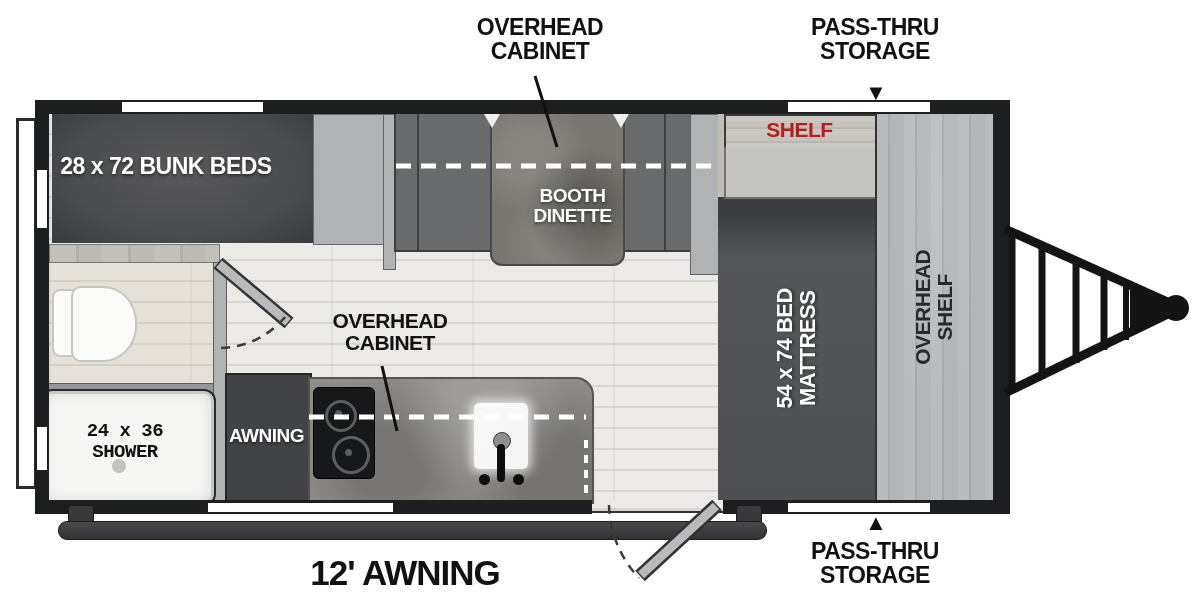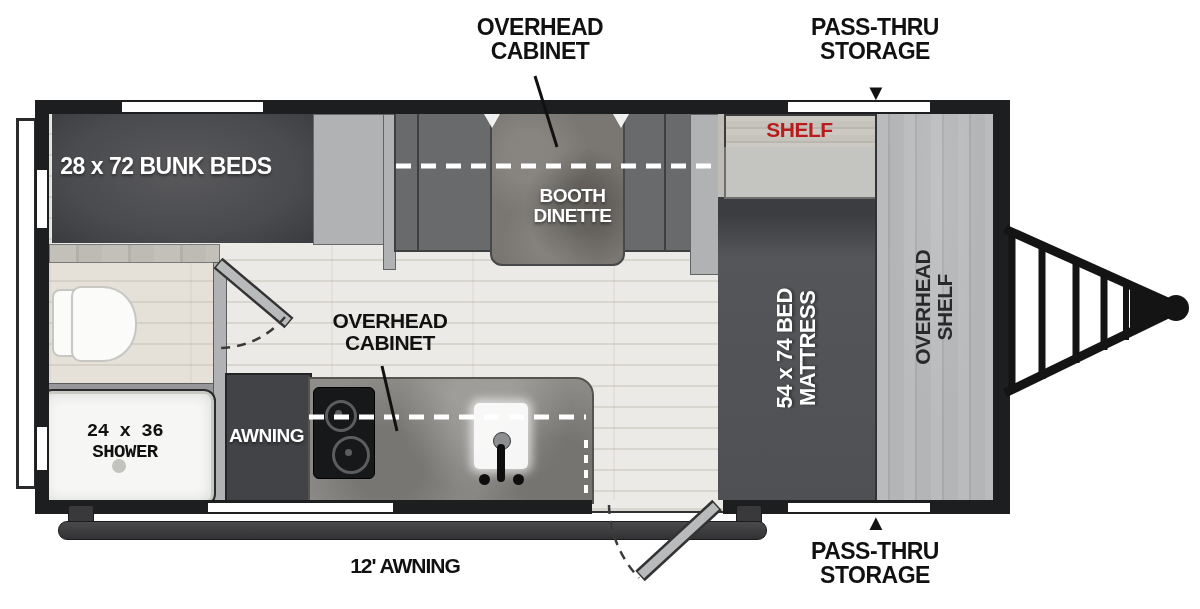--- a/index.html
+++ b/index.html
@@ -110,21 +110,21 @@
   
   .lbl{color:#111;font-weight:700;text-align:center;letter-spacing:-.5px;line-height:1.04;}
   .lbl-white{color:#fff;font-weight:700;text-align:center;letter-spacing:-.5px;line-height:1.06;
     text-shadow:0 2px 3px rgba(0,0,0,.45);}
   .callout{font-size:23px;}
   .bunk-lbl{left:52px;top:154px;width:228px;font-size:23px;}
   .dinette-lbl{left:490px;top:186px;width:131px;font-size:19px;margin-left:17px;}
   .shelf-lbl{left:724px;top:118px;width:151px;font-size:21px;color:#b91c1c;font-weight:700;text-align:center;letter-spacing:-.5px;}
   .refer-lbl{left:225px;top:426px;width:83px;font-size:19px;}
   .shower-lbl{left:70px;top:421px;width:110px;font-size:19px;line-height:1.1;font-family:Liberation Mono, monospace;}
-  .awning-lbl{left:300px;top:555px;width:210px;font-size:21px;letter-spacing:-1px;}
+  .awning-lbl{left:300px;top:555px;width:210px;font-size:35px;letter-spacing:-1px;}
   .rot-wrap{display:flex;align-items:center;justify-content:center;}
   .rot{transform:rotate(-90deg);white-space:normal;}
   .mattress-lblwrap{left:718px;top:197px;width:157px;height:303px;}
   .mattress-lbl{width:170px;font-size:22px;}
   .ovhd-lblwrap{left:875px;top:114px;width:118px;height:386px;}
   .ovhd-lbl{width:128px;font-size:21px;color:#28292b;font-weight:700;text-align:center;letter-spacing:-.5px;line-height:1.06;}
   .co-top{left:440px;top:16px;width:200px;}
   .co-passthru-top{left:775px;top:16px;width:200px;}
   .co-passthru-bot{left:775px;top:540px;width:200px;}
   .co-kitchen{left:328px;top:310px;width:124px;font-size:21px;}

